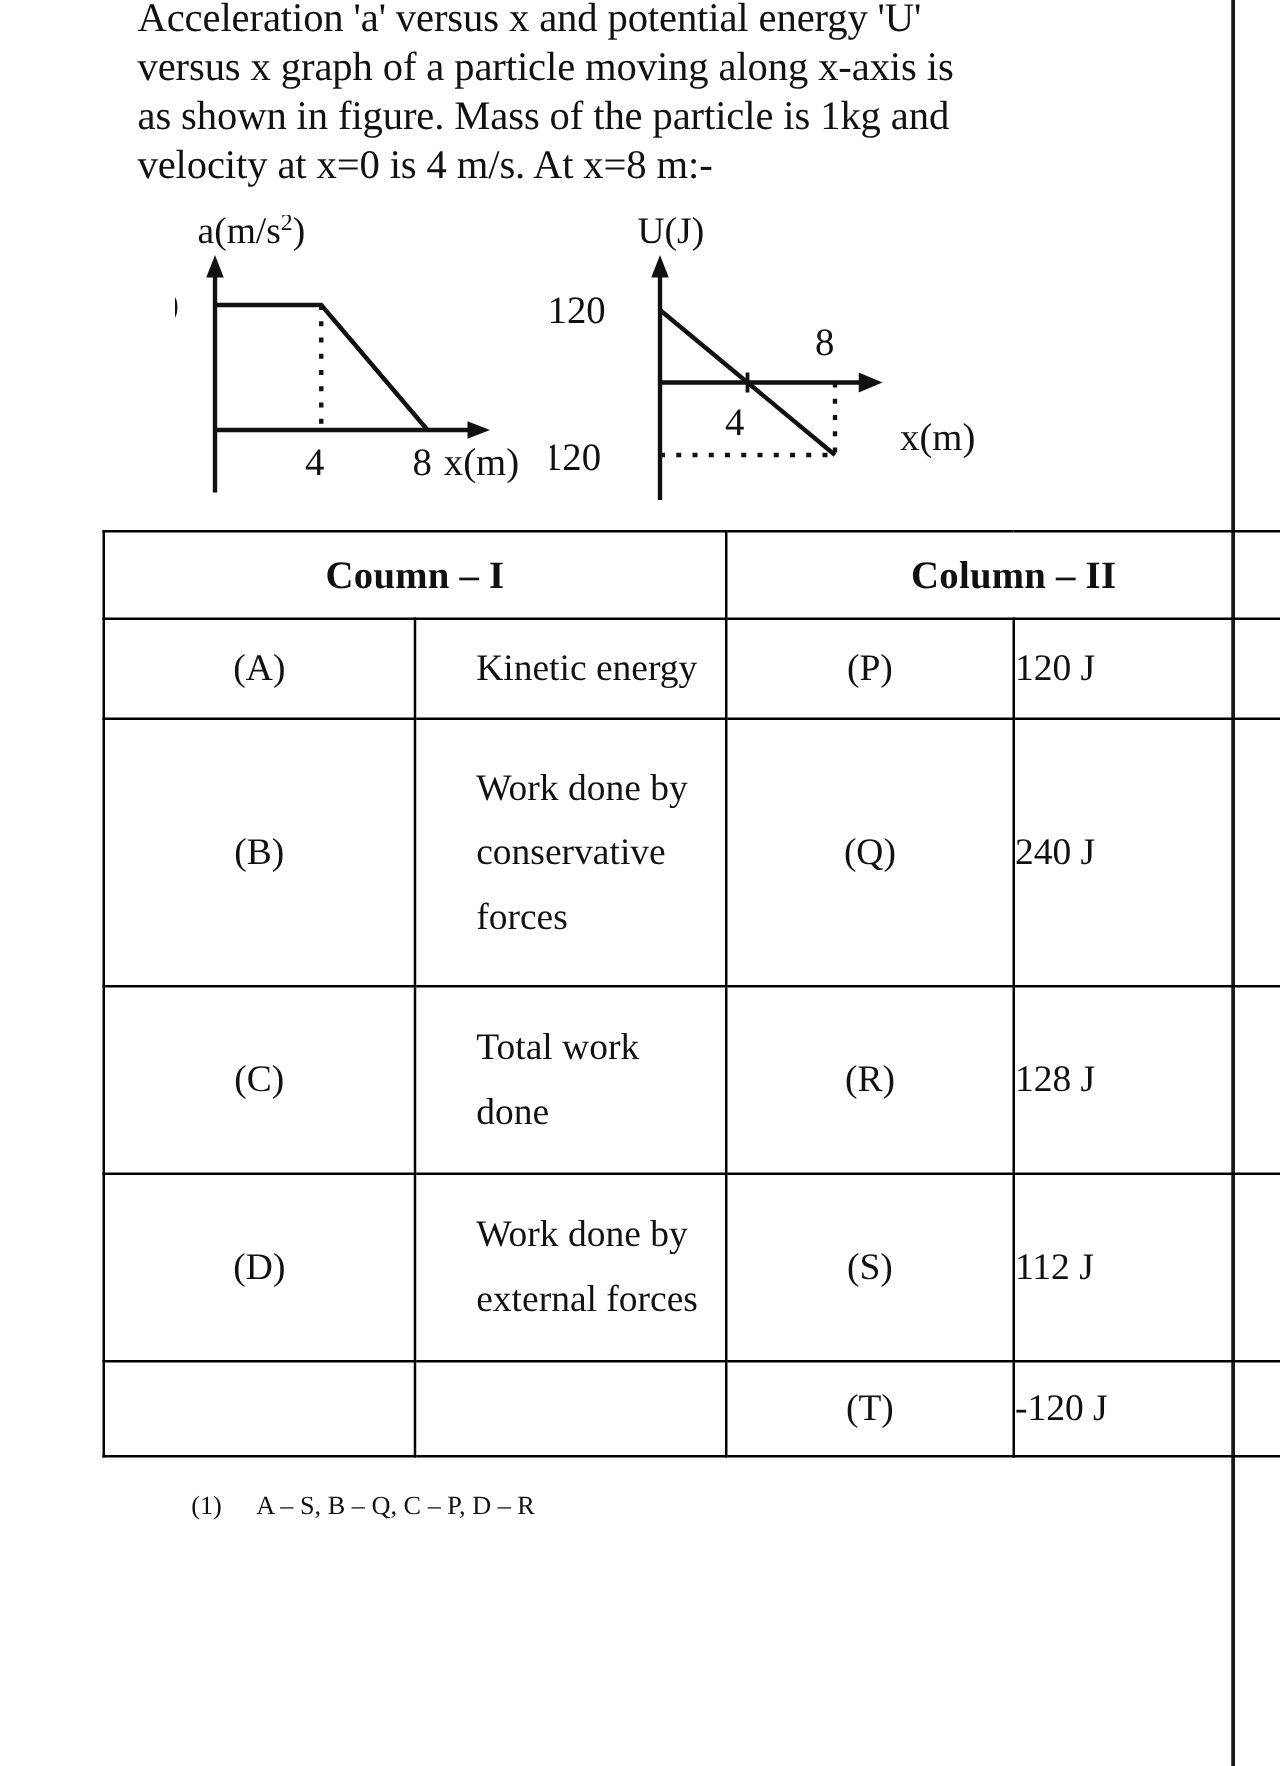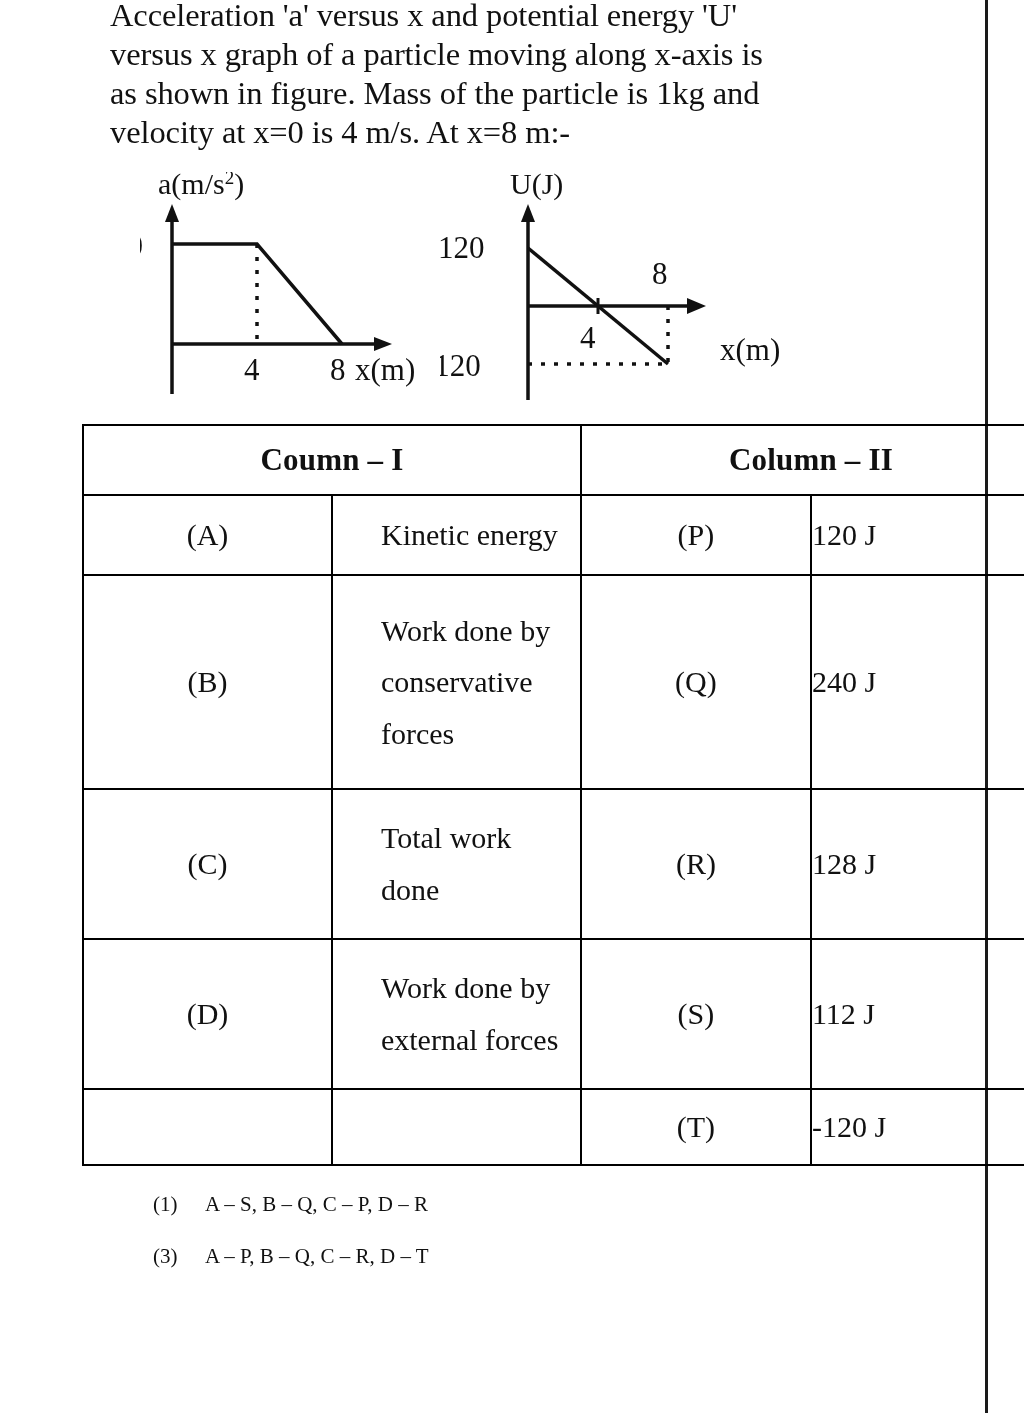--- a/index.html
+++ b/index.html
@@ -249,16 +249,13 @@
       <td class="col-tag2">(T)</td>
       <td class="col-val">-120 J</td>
     </tr>
   </tbody>
 </table>
 
 <div class="options">
   <div class="opt">
     <span class="num">(1)</span><span>A – S, B – Q, C – P, D – R</span>
   </div>
-  <div class="opt">
-    <span class="num">(3)</span><span>A – P, B – Q, C – R, D – T</span>
-  </div>
 </div>
 
 </body></html>

